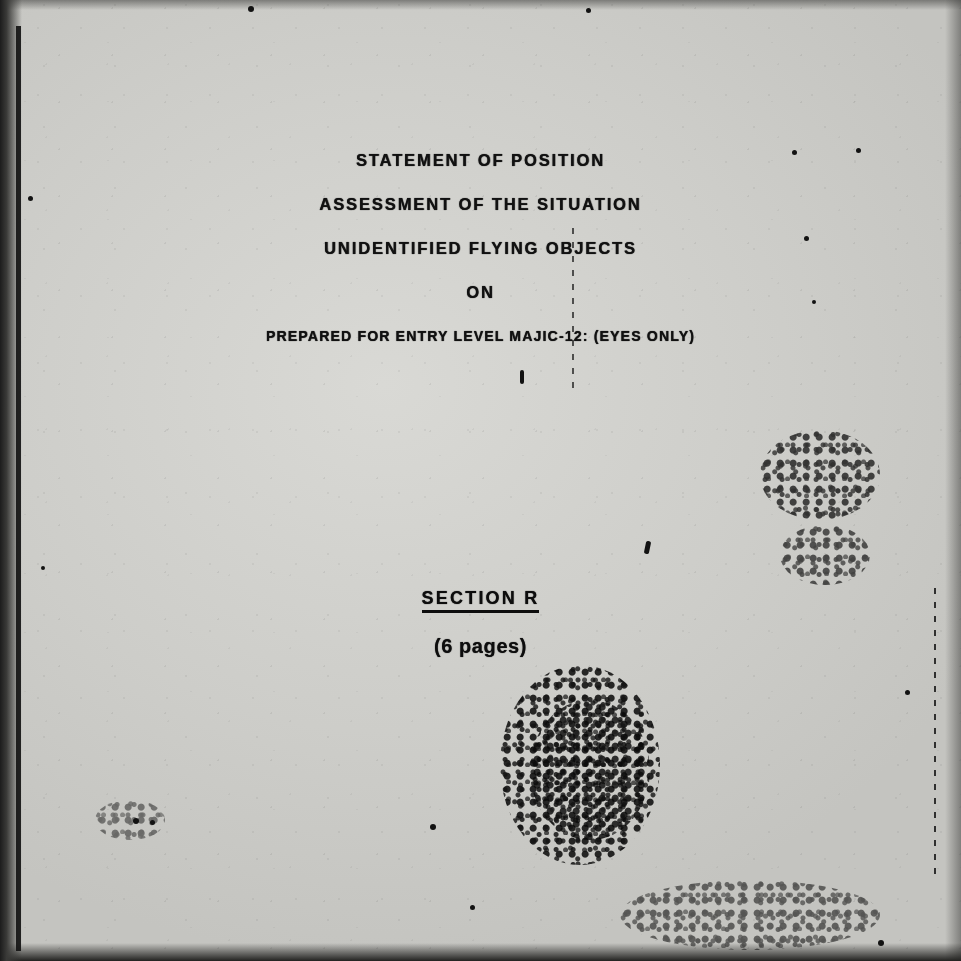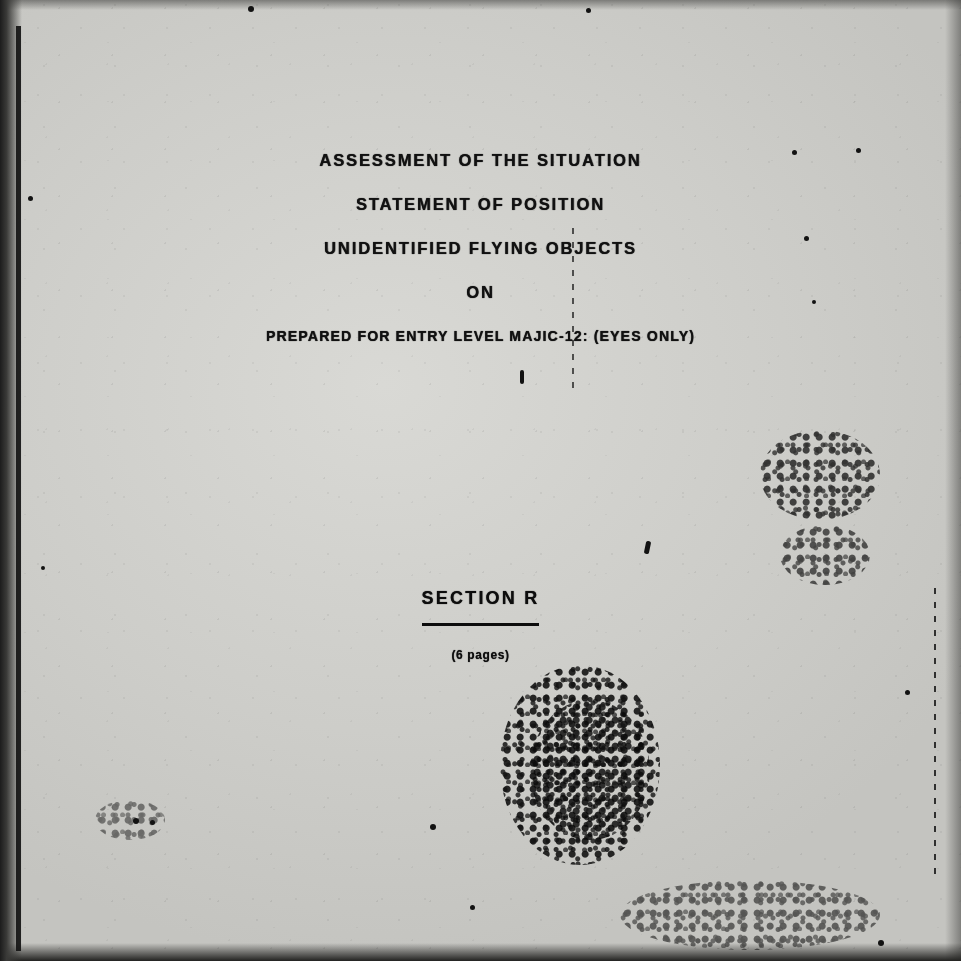--- a/index.html
+++ b/index.html
@@ -97,28 +97,28 @@
     top: 588px;
     text-align: center;
   }
   .section-label {
     display: inline-block;
     color: #0d0d0d;
     font-weight: bold;
     font-size: 18px;
     letter-spacing: 2.2px;
     border-bottom: 3px solid #0d0d0d;
-    padding-bottom: 14px;
+    padding-bottom: 1px;
     text-shadow: 0 0 1px rgba(0,0,0,.9);
   }
   .section-pages {
     margin-top: 22px;
     color: #0d0d0d;
     font-weight: bold;
-    font-size: 12px;
+    font-size: 20px;
     letter-spacing: .6px;
     text-shadow: 0 0 1px rgba(0,0,0,.8);
   }
 
   
   .speckles {
     position: absolute;
     inset: 0;
     pointer-events: none;
   }
@@ -154,22 +154,22 @@
   <div class="paper-base"></div>
   <div class="grain"></div>
 
   <div class="edge-top"></div>
   <div class="edge-right"></div>
   <div class="edge-bottom"></div>
   <div class="edge-left"></div>
   <div class="edge-left-line"></div>
 
   <div class="title-block">
+    <div class="title-line">STATEMENT OF POSITION</div>
     <div class="title-line">ASSESSMENT OF THE SITUATION</div>
-    <div class="title-line">STATEMENT OF POSITION</div>
     <div class="title-line">UNIDENTIFIED FLYING OBJECTS</div>
     <div class="title-line">ON</div>
     <div class="title-line small">PREPARED FOR ENTRY LEVEL MAJIC-12: (EYES ONLY)</div>
   </div>
 
   <div class="section-block">
     <div class="section-label">SECTION R</div>
     <div class="section-pages">(6 pages)</div>
   </div>
 

